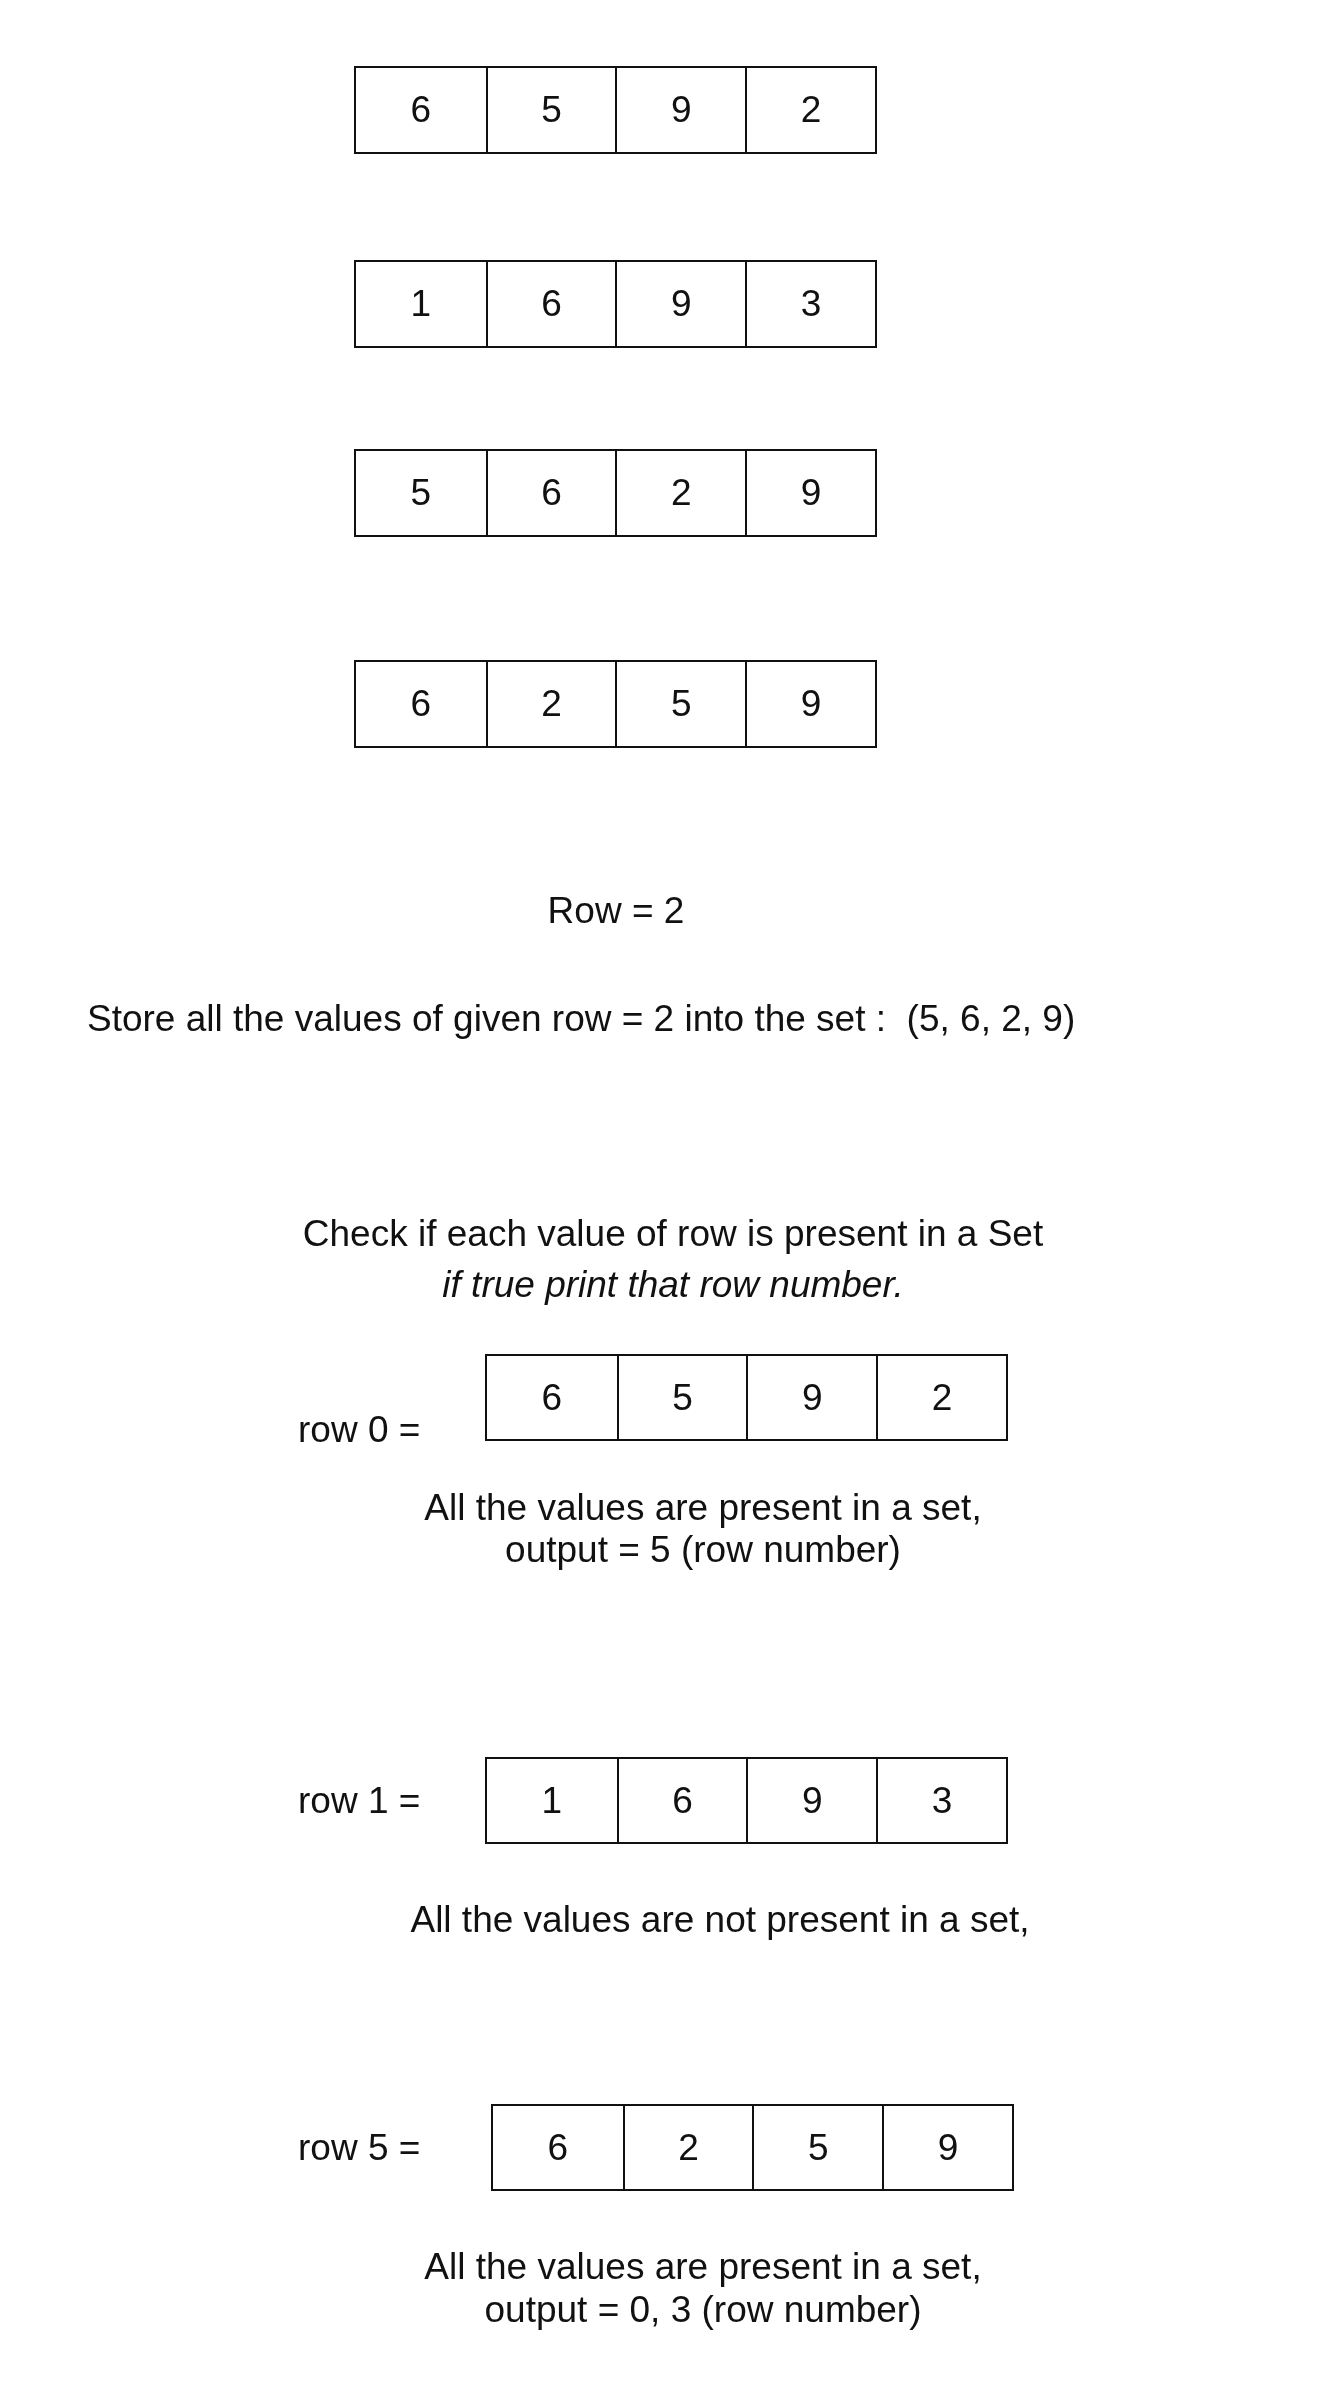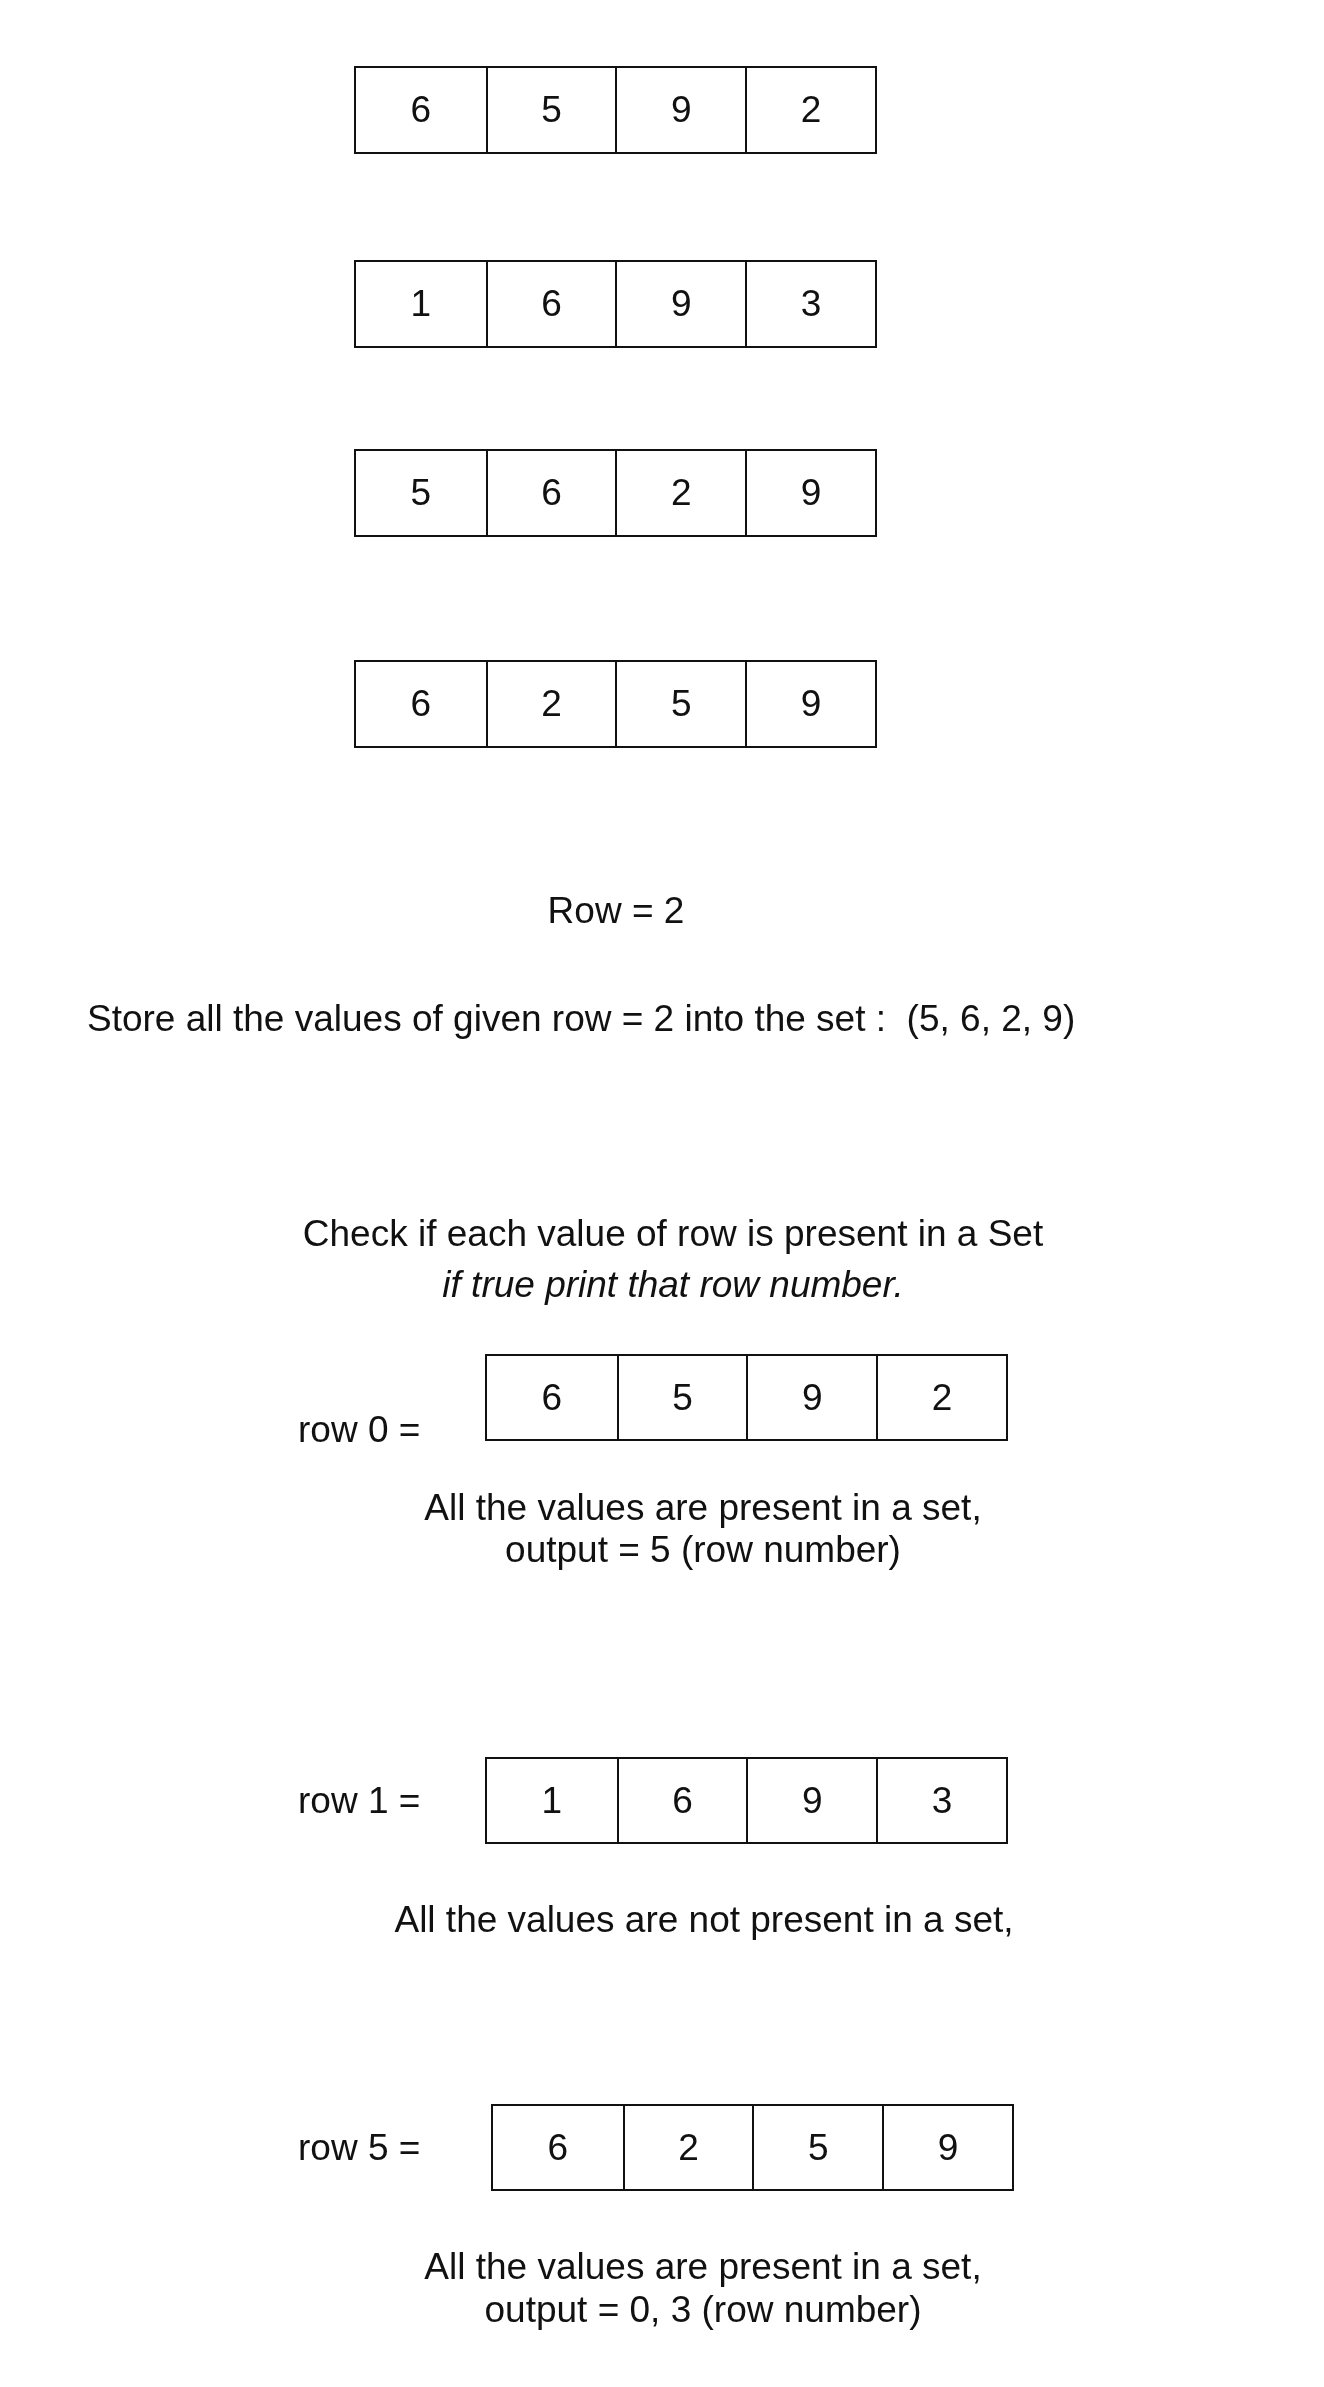--- a/index.html
+++ b/index.html
@@ -59,21 +59,21 @@
 <div class="txt ctr" style="left:703px; top:1489px;">All the values are present in a set,</div>
 <div class="txt ctr" style="left:703px; top:1531px;">output = 5 (row number)</div>
 
 <div class="txt" style="left:298px; top:1782px;">row 1 =</div>
 <div class="arr" style="left:485px; top:1757px; width:523px; height:87px;">
   <div class="cell">1</div>
   <div class="cell">6</div>
   <div class="cell">9</div>
   <div class="cell">3</div>
 </div>
-<div class="txt ctr" style="left:704px; top:1901px;">All the values are not present in a set,</div>
+<div class="txt ctr" style="left:720px; top:1901px;">All the values are not present in a set,</div>
 
 <div class="txt" style="left:298px; top:2129px;">row 5 =</div>
 <div class="arr" style="left:491px; top:2104px; width:523px; height:87px;">
   <div class="cell">6</div>
   <div class="cell">2</div>
   <div class="cell">5</div>
   <div class="cell">9</div>
 </div>
 <div class="txt ctr" style="left:703px; top:2248px;">All the values are present in a set,</div>
 <div class="txt ctr" style="left:703px; top:2291px;">output = 0, 3 (row number)</div>

